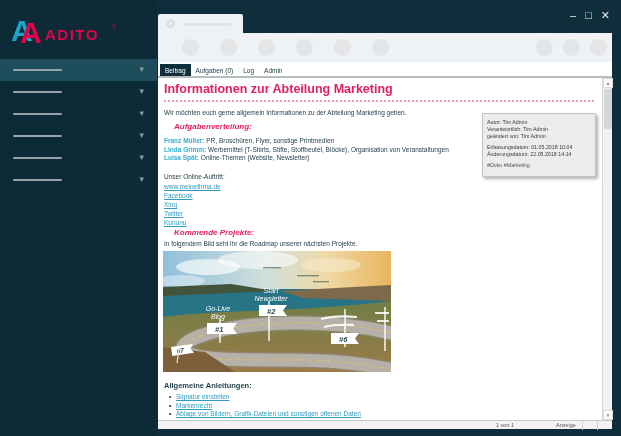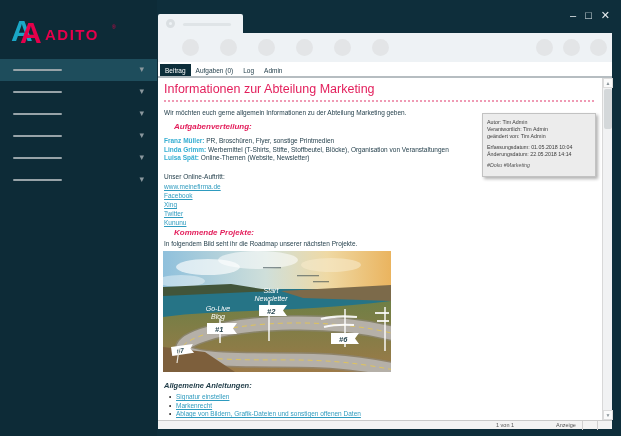--- a/index.html
+++ b/index.html
@@ -25,31 +25,31 @@
   .doc-tab .ph-bar{position:absolute;left:25px;top:9px;width:48px;height:3px;background:#dfe4e7;border-radius:2px;}
 
   .toolbar{position:absolute;left:158px;top:33px;width:454px;height:29px;background:#eef2f5;}
   .tb-btn{position:absolute;top:6px;width:17px;height:17px;border-radius:50%;background:#e3e5e7;cursor:pointer;}
 
   .tabstrip{position:absolute;left:158px;top:62px;width:454px;height:16px;background:#ffffff;border-bottom:2px solid #b6bdc1;display:flex;align-items:flex-end;padding-left:2px;}
   .tab{font-size:6.5px;color:#27424e;padding:3px 5px 2px 5px;cursor:pointer;white-space:nowrap;}
   .tab.active{background:#0d2e3a;color:#ffffff;}
 
   .content{position:absolute;left:158px;top:78px;width:444px;height:342px;background:#ffffff;overflow:hidden;}
-  .title{position:absolute;left:6px;top:4px;font-size:12.5px;font-weight:normal;color:#e31e5b;}
+  .title{position:absolute;left:6px;top:4px;font-size:12.5px;font-weight:bold;color:#e31e5b;}
   .dotline{position:absolute;left:6px;top:22px;width:430px;border-top:2px dotted #ef9ab4;}
   .intro{position:absolute;left:6px;top:31px;font-size:6.5px;color:#27424e;}
   .sec-h{position:absolute;left:16px;font-size:8px;font-weight:bold;font-style:italic;color:#e31e5b;}
   .entries{position:absolute;left:6px;top:59px;font-size:6.5px;color:#27424e;line-height:8.5px;}
   .entry b{color:#35aed2;font-weight:bold;}
   .plain{position:absolute;left:6px;font-size:6.5px;color:#27424e;}
   .linklist{position:absolute;left:6px;top:104px;font-size:6.5px;line-height:9px;}
   .linklist a,.bullets a{color:#2e9bbf;text-decoration:underline;cursor:pointer;}
   .img-wrap{position:absolute;left:5px;top:173px;width:228px;height:121px;}
-  .anl-h{position:absolute;left:6px;top:303px;font-size:7.5px;font-weight:bold;font-style:italic;color:#1d3a46;}
+  .anl-h{position:absolute;left:6px;top:303px;font-size:7.5px;font-weight:bold;color:#1d3a46;}
   .bullets{position:absolute;left:10px;top:315px;font-size:6.5px;line-height:8.5px;color:#27424e;}
   .bullets div{position:relative;padding-left:8px;}
   .bullets div:before{content:"•";position:absolute;left:1px;color:#222;}
 
   .infobox{position:absolute;left:482px;top:113px;width:114px;height:64px;background:#ececec;border:1px solid #c2c2c2;box-shadow:2px 2px 3px rgba(0,0,0,0.3);padding:5px 4px;font-size:5.3px;color:#3a3a3a;line-height:7px;}
   .infobox .gap{height:4px;}
   .infobox .tags{font-style:italic;color:#555;}
 
   .scrollbar{position:absolute;left:602px;top:78px;width:10px;height:342px;background:#f1f2f3;border-left:1px solid #d8d8d8;}
   .sb-arrow{position:absolute;left:0;width:10px;height:10px;background:#fbfbfb;border:1px solid #dcdcdc;color:#8a9499;font-size:5px;text-align:center;line-height:9px;cursor:pointer;}

